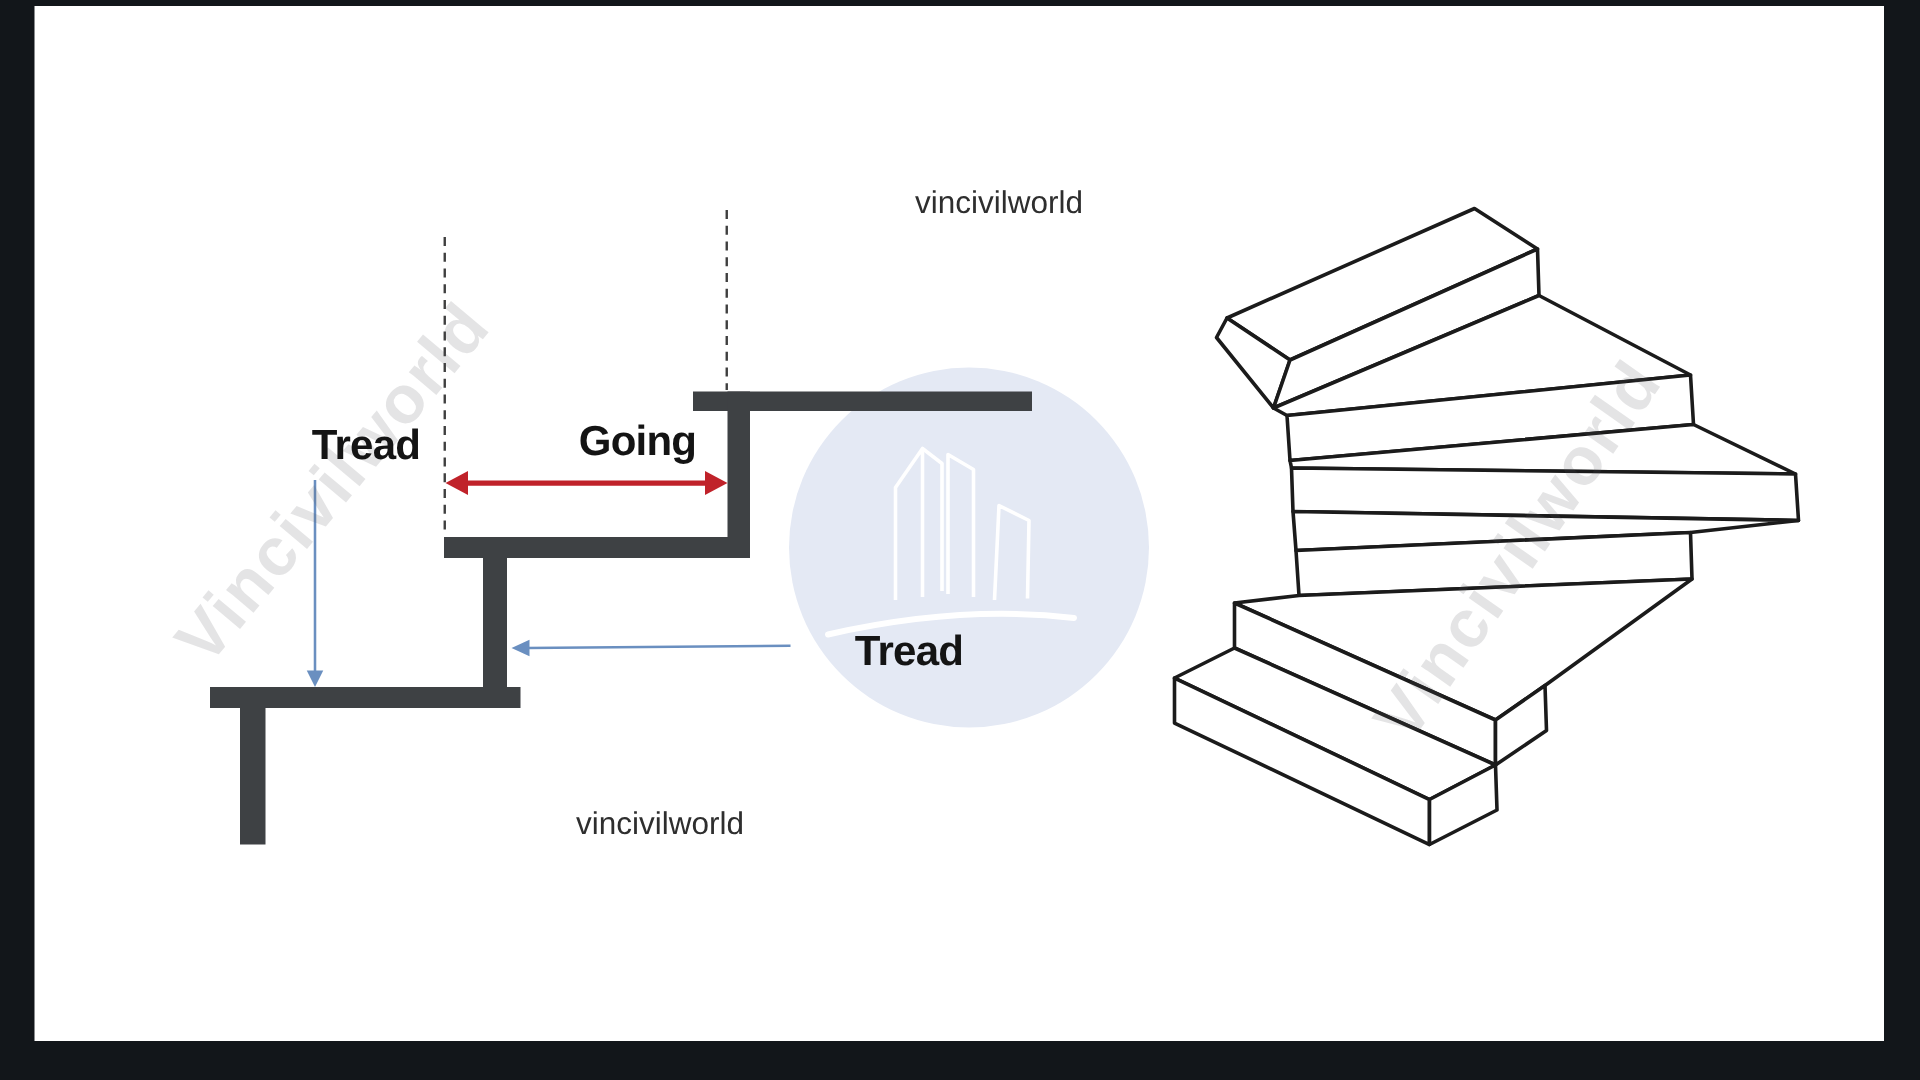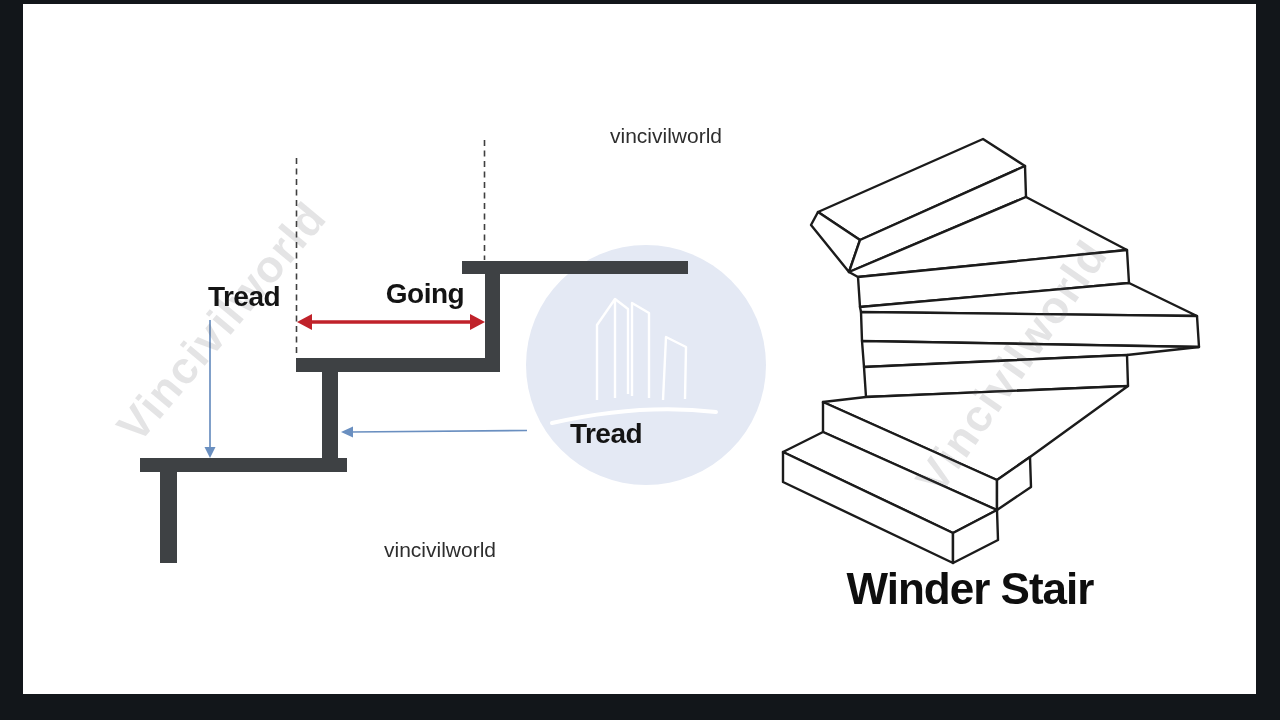--- a/index.html
+++ b/index.html
@@ -94,14 +94,13 @@
   <div class="wm" id="wm-left">Vincivilworld</div>
   <div class="wm" id="wm-right">Vincivilworld</div>
 
   <div class="lbl lbl-brand" style="left:666px;top:136px;">vincivilworld</div>
   <div class="lbl lbl-brand" style="left:440px;top:550px;">vincivilworld</div>
 
   <div class="lbl lbl-bold" style="left:200px;top:297px;">Tread</div>
   <div class="lbl lbl-bold" style="left:381px;top:294px;">Going</div>
   <div class="lbl lbl-bold" style="left:562px;top:434px;">Tread</div>
 
-  <div class="lbl lbl-caption" style="left:970px;top:589px;">Winder Stair</div>
 </div>
 
 </body></html>

